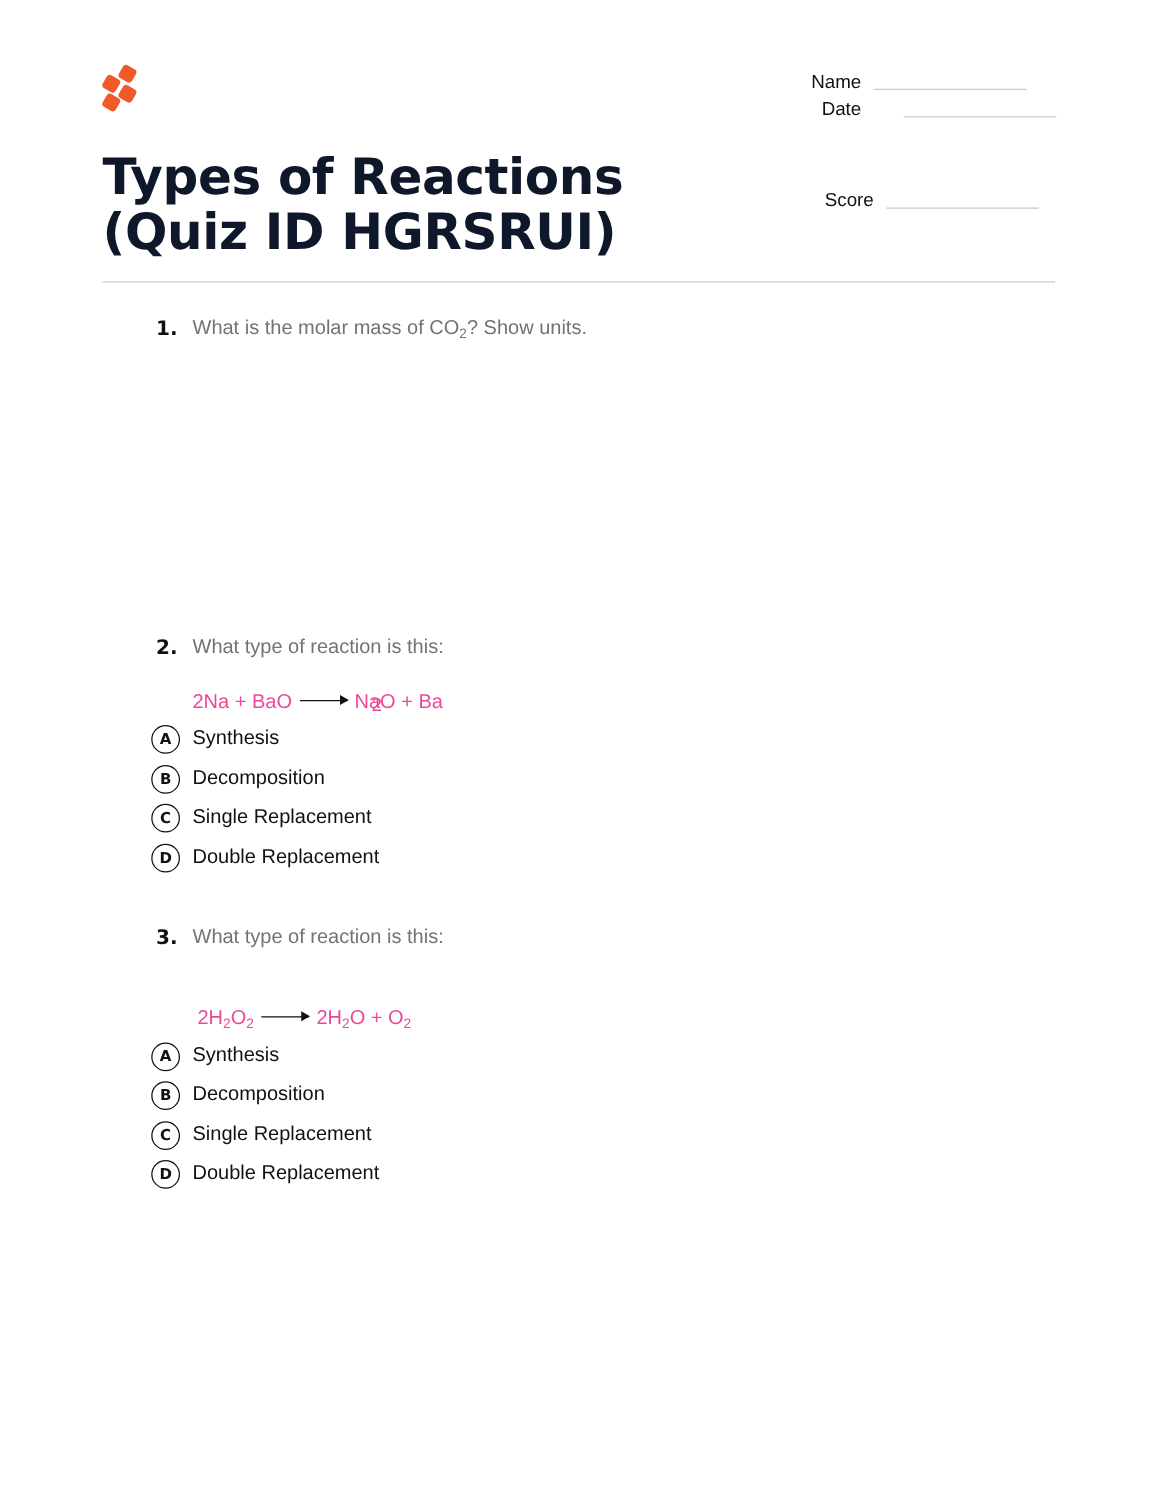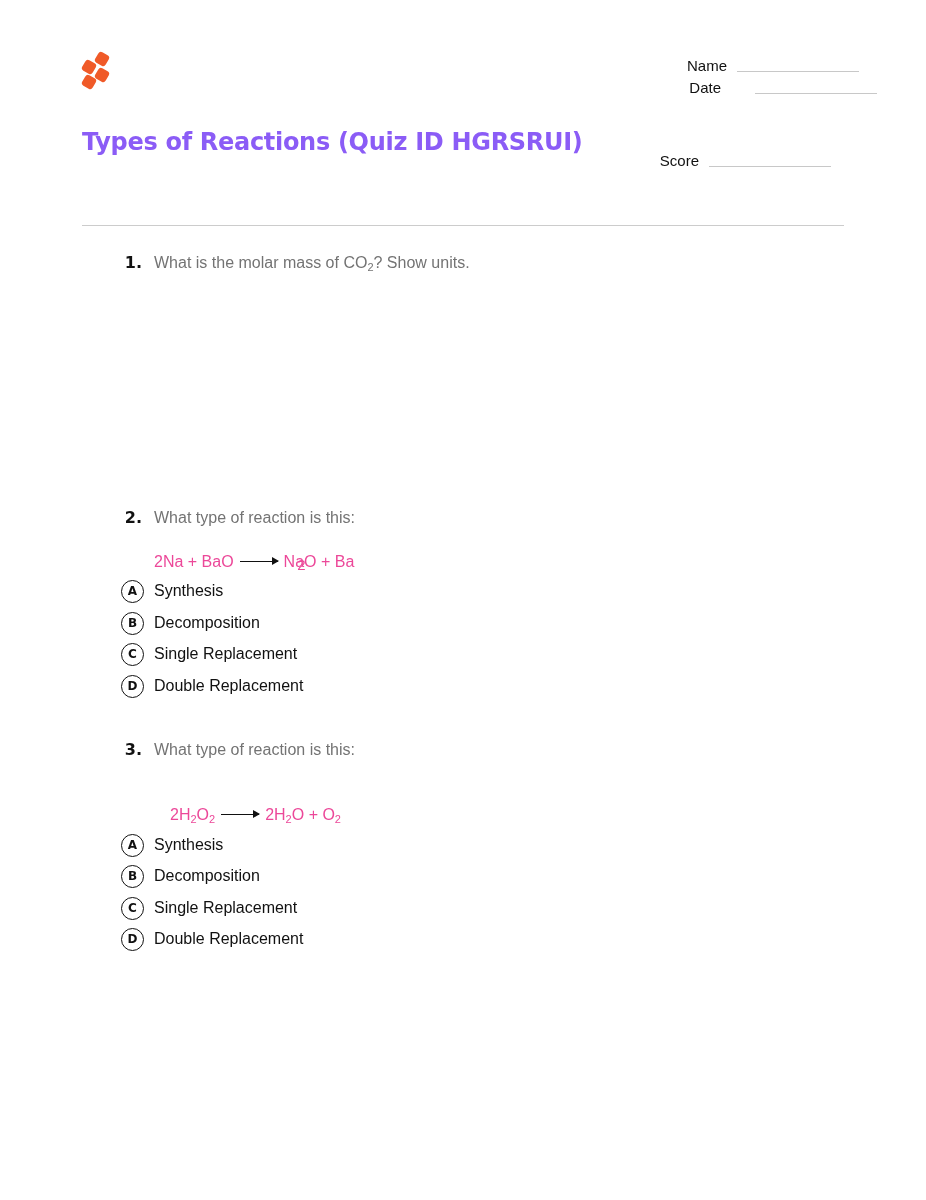--- a/index.html
+++ b/index.html
@@ -8,27 +8,27 @@
 
     .logo { position: absolute; left: 82px; top: 53px; display: flex; align-items: center; }
     .logo-mark { width: 28px; height: 36px; position: relative; }
     .hex { position: absolute; width: 12px; height: 12px; background: #f05a28; border-radius: 3px; transform: rotate(30deg); }
     .hex.h1 { left: 14px; top: 0px; }
     .hex.h2 { left: 1px; top: 8px; }
     .hex.h3 { left: 14px; top: 16px; }
     .hex.h4 { left: 1px; top: 23px; }
     .logo-text { font-family: "DejaVu Sans", sans-serif; font-size: 27px; font-weight: bold; letter-spacing: -0.5px; color: #111; margin-left: 8px; line-height: 36px; }
 
-    .title { position: absolute; left: 82px; top: 120px; width: 520px; font-family: "DejaVu Sans", sans-serif; font-size: 24px; font-weight: bold; line-height: 44px; color: #8b5cf6; letter-spacing: -0.3px; }
+    .title { position: absolute; left: 82px; top: 120px; width: 520px; font-family: "DejaVu Sans", sans-serif; font-size: 40px; font-weight: bold; line-height: 44px; color: #0f172a; letter-spacing: -0.3px; }
 
     .field { position: absolute; display: flex; align-items: flex-end; }
     .field-label { width: 90px; text-align: right; font-size: 15px; color: #111; padding-right: 10px; }
     .field-line { width: 122px; border-bottom: 1px solid #c8c8c8; height: 1px; margin-bottom: 2px; }
-    .f-name { left: 647px; top: 57px; }
-    .f-date { left: 641px; top: 79px; gap: 24px; }
+    .f-name { left: 609px; top: 57px; }
+    .f-date { left: 609px; top: 79px; gap: 24px; }
     .f-score { left: 619px; top: 152px; }
 
     .divider { position: absolute; left: 82px; top: 225px; width: 762px; height: 1px; background: #cccccc; }
 
     .q-num { position: absolute; font-family: "DejaVu Sans", sans-serif; font-weight: bold; font-size: 16px; color: #111; text-align: right; width: 30px; }
     .q-text { position: absolute; font-size: 16px; color: #737373; }
     .equation { position: absolute; font-size: 16px; color: #ec4899; }
     .equation sub { font-size: 11px; vertical-align: -3px; }
     .arrow { display: inline-block; width: 38px; height: 1px; background: #111; vertical-align: middle; position: relative; margin: 0 6px 0 6px; top: -1px; }
     .arrow::after { content: ""; position: absolute; right: -1px; top: -4px; border-left: 7px solid #111; border-top: 4.5px solid transparent; border-bottom: 4.5px solid transparent; }
@@ -89,21 +89,21 @@
   <span class="opt-circle">C</span>
   <span class="opt-label">Single Replacement</span>
 </div>
 <div class="option" style="top:674px;">
   <span class="opt-circle">D</span>
   <span class="opt-label">Double Replacement</span>
 </div>
 
 <div class="q-num" style="left:112px; top:740px;">3.</div>
 <div class="q-text" style="left:154px; top:741px;">What type of reaction is this:</div>
-<div class="equation" style="left:170px; top:806px;">
+<div class="equation" style="left:158px; top:806px;">
   <span>2H</span><sub>2</sub><span>O</span><sub>2</sub><span class="arrow"></span><span>2H</span><sub>2</sub><span>O + O</span><sub>2</sub>
 </div>
 
 <div class="option" style="top:833px;">
   <span class="opt-circle">A</span>
   <span class="opt-label">Synthesis</span>
 </div>
 <div class="option" style="top:864px;">
   <span class="opt-circle">B</span>
   <span class="opt-label">Decomposition</span>

